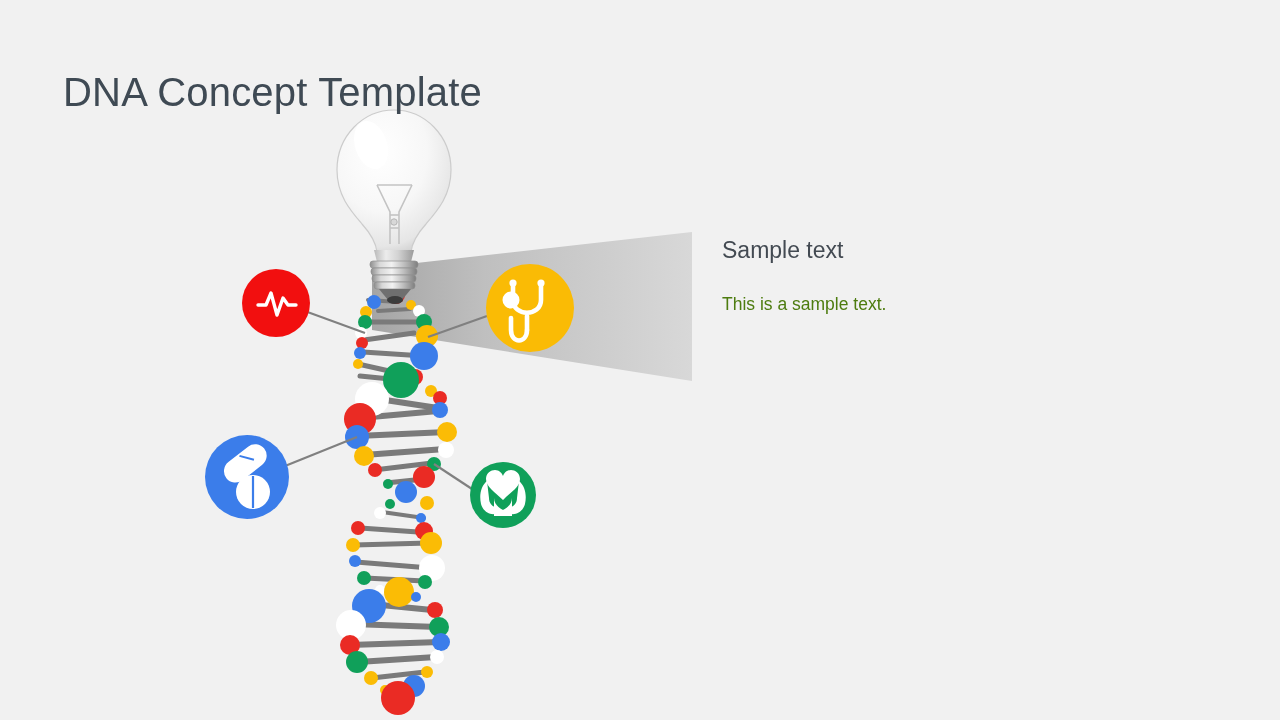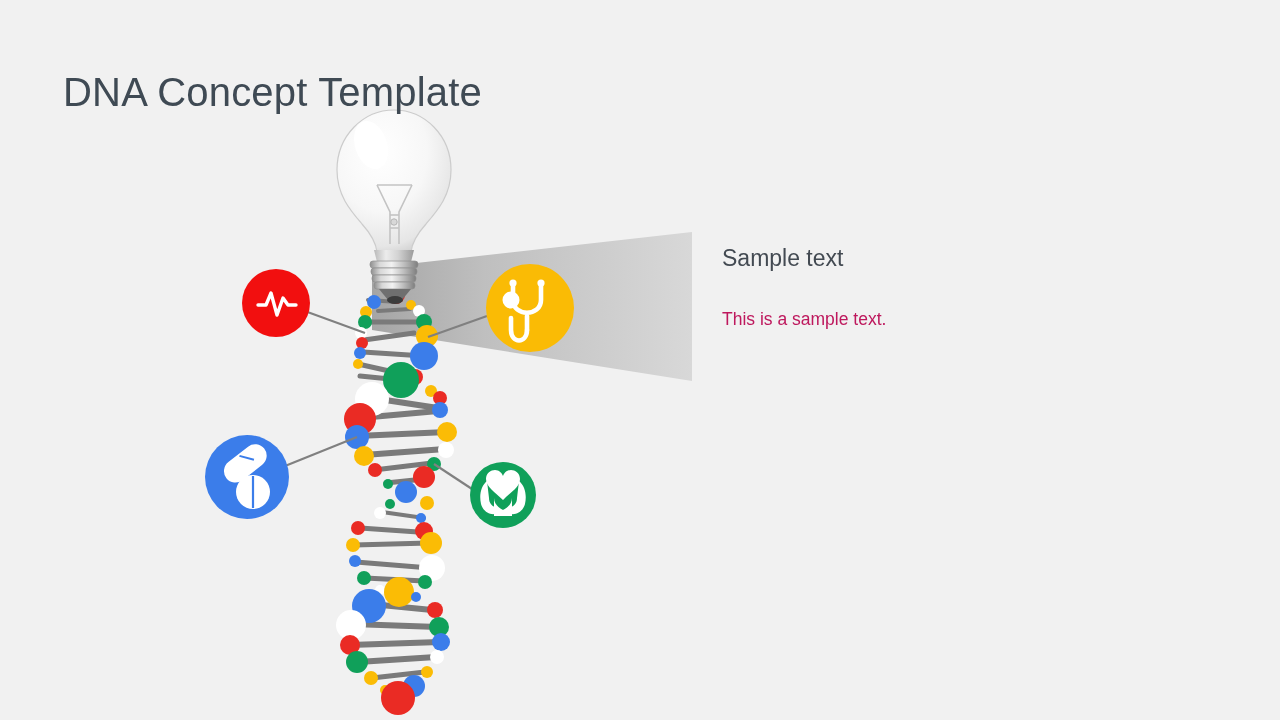--- a/index.html
+++ b/index.html
@@ -28,34 +28,34 @@
     font-size: 40px;
     font-weight: normal;
     color: #3f4a54;
     letter-spacing: 0.2px;
     line-height: 1.15;
     white-space: nowrap;
   }
   #text-panel {
     position: absolute;
     left: 722px;
-    top: 244px;
+    top: 236px;
     width: 420px;
   }
   #text-heading {
     font-size: 23px;
     color: #434a52;
     font-weight: normal;
     line-height: 1.25;
     margin: 0;
   }
   #text-body {
-    margin-top: 34px;
+    margin-top: 27px;
     font-size: 17.5px;
-    color: #be185d;
+    color: #4d7c0f;
     line-height: 1.47;
   }
   .art-layer {
     position: absolute;
     left: 0; top: 0;
     width: 1280px;
     height: 720px;
     pointer-events: none;
   }
   .art-layer svg { display: block; }

